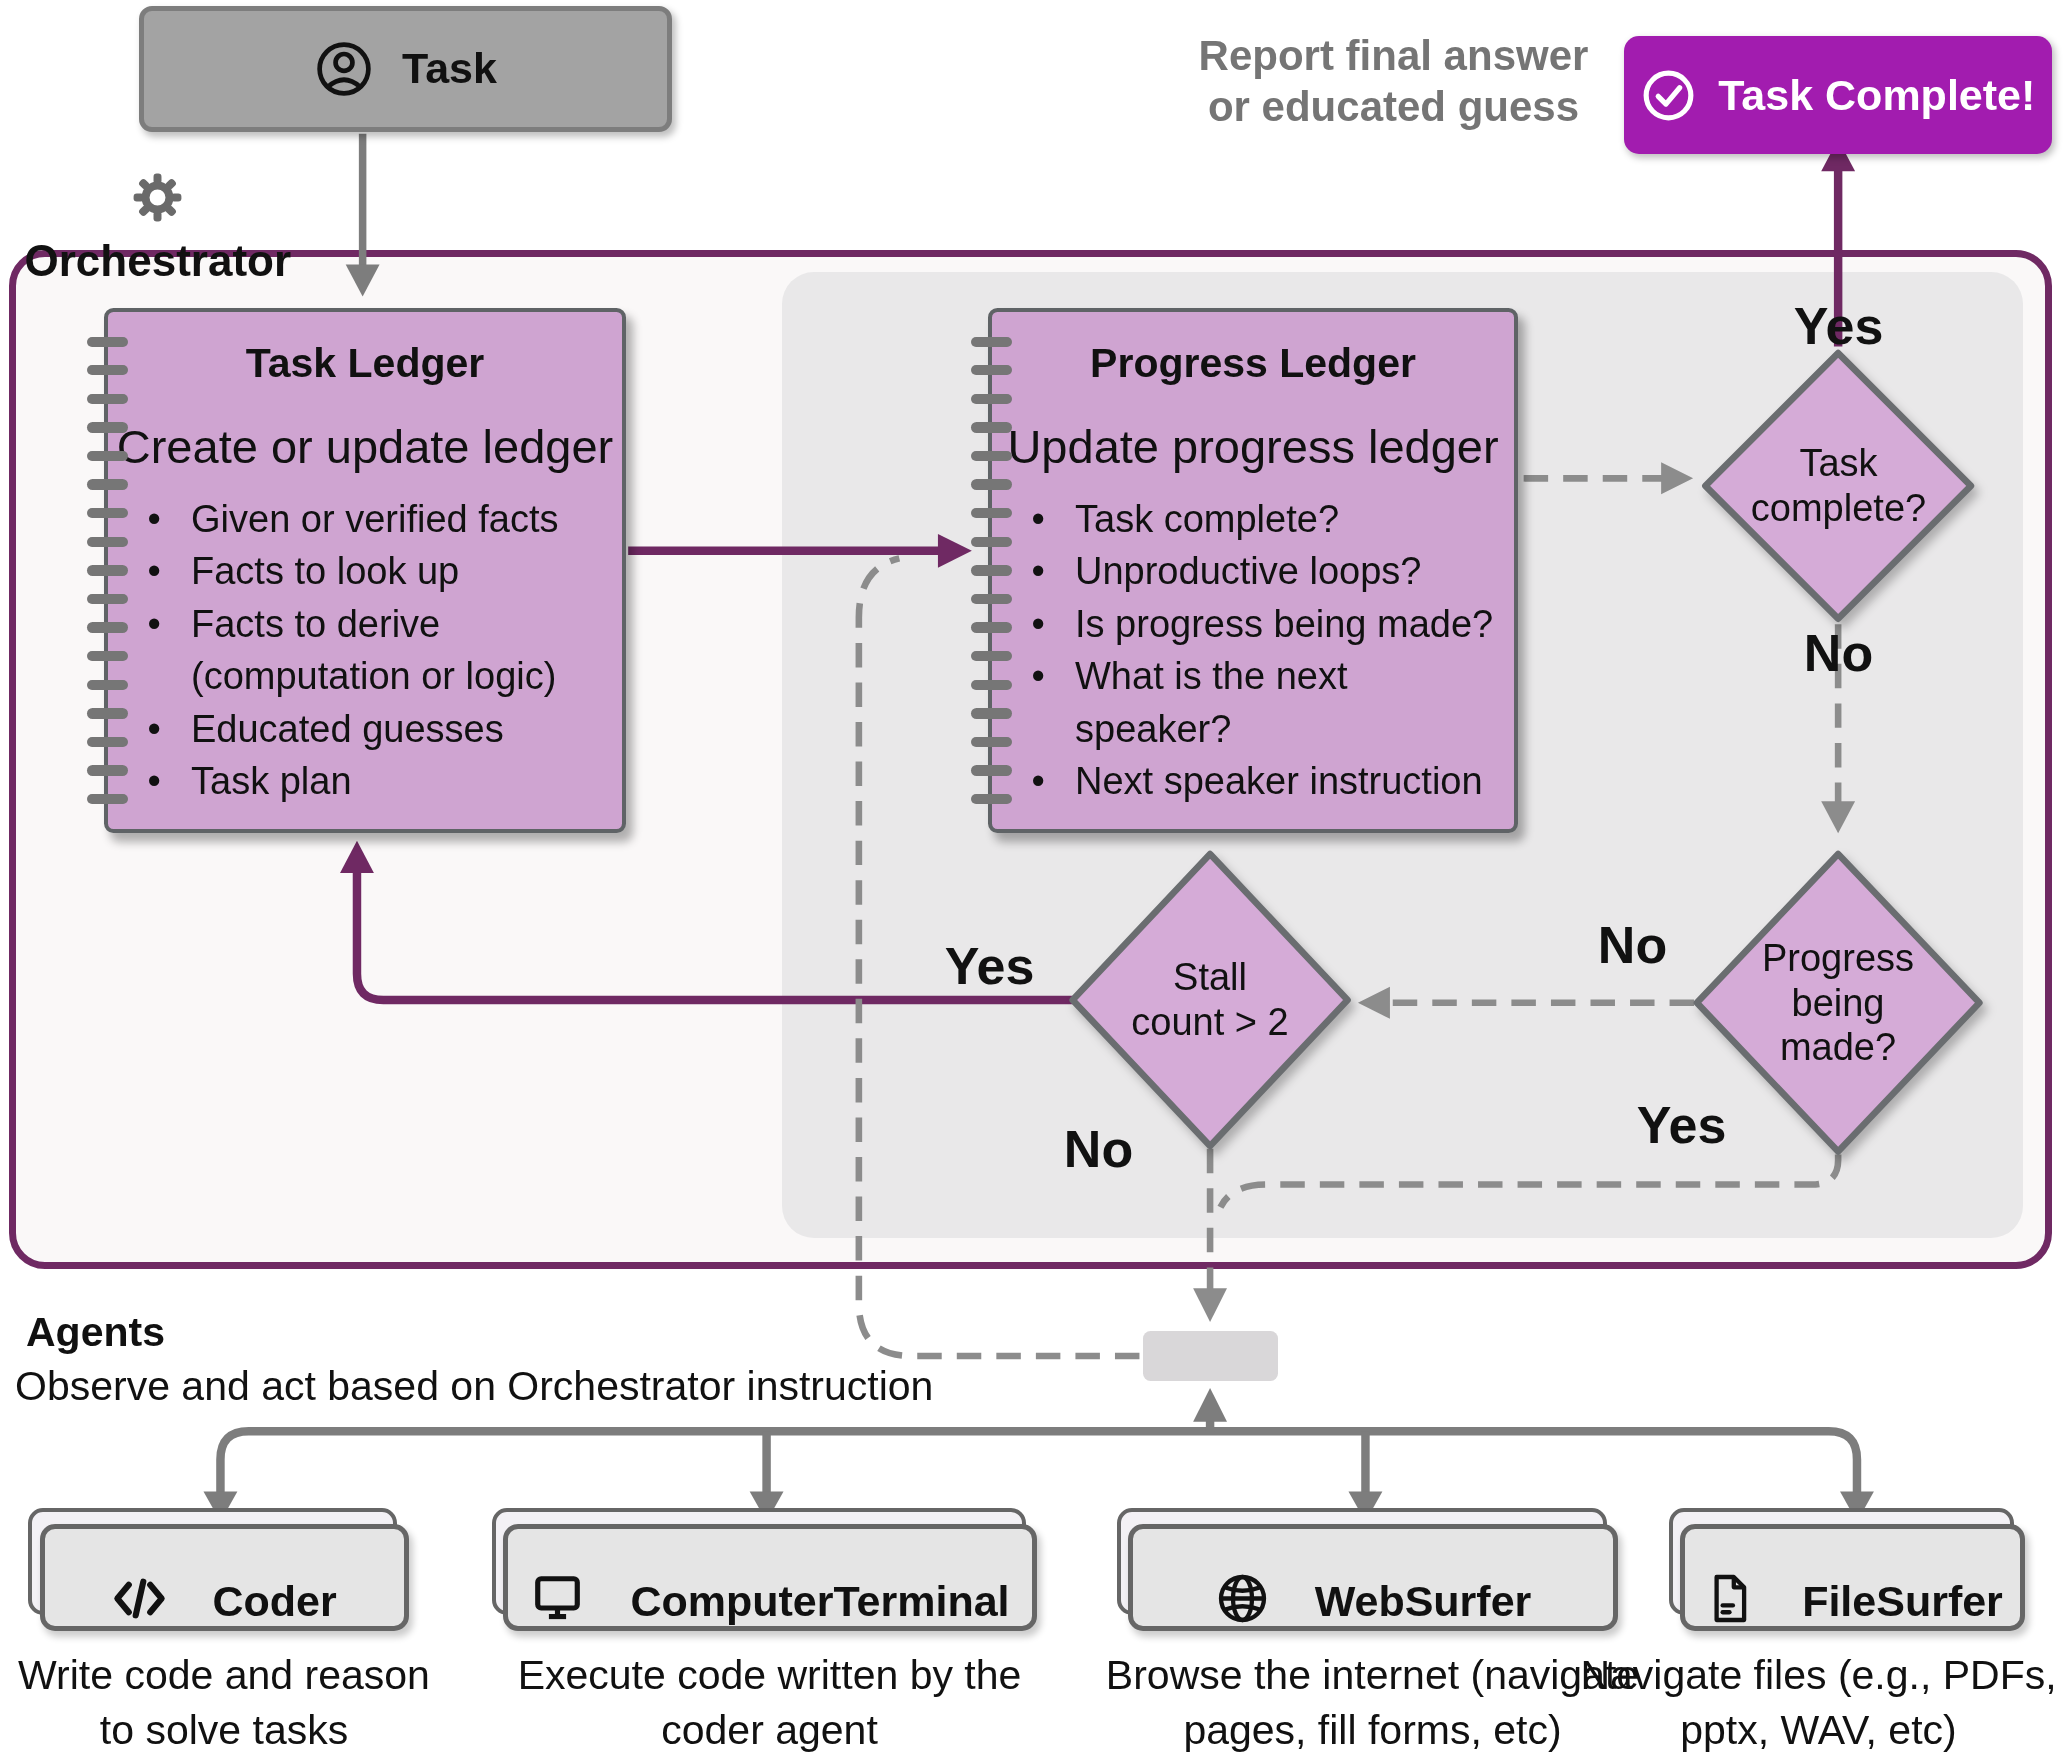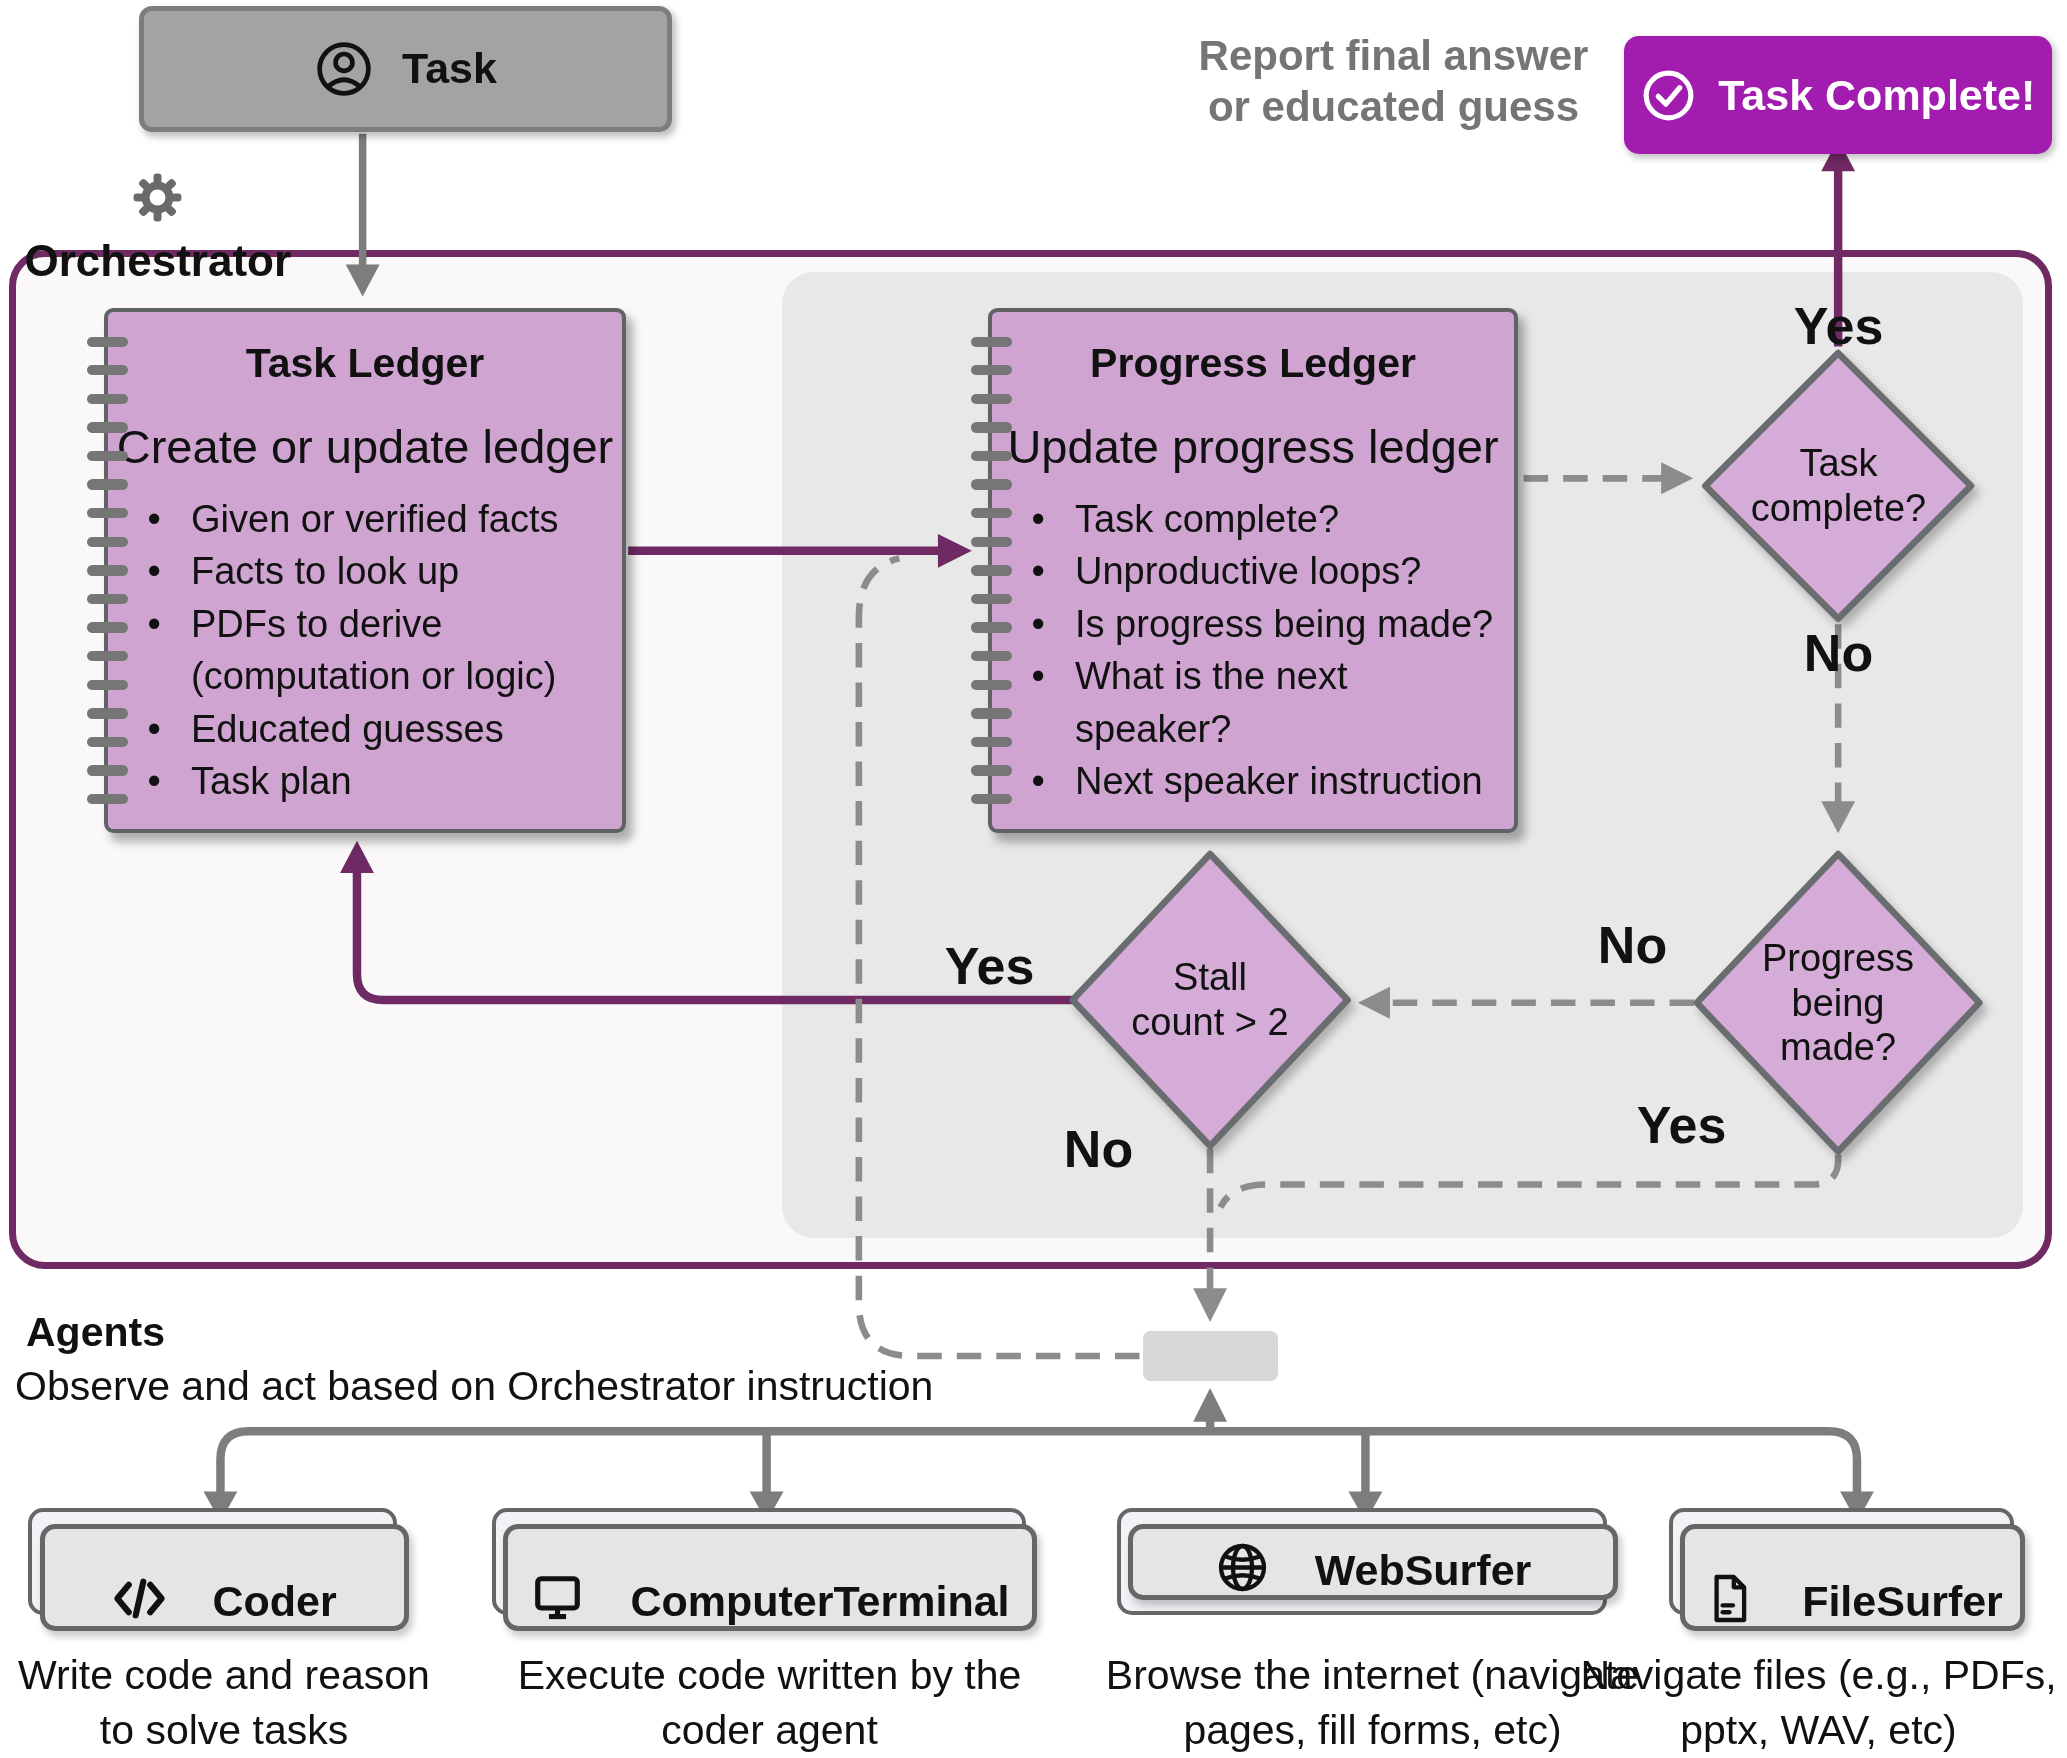--- a/index.html
+++ b/index.html
@@ -199,21 +199,21 @@
         <div></div>
         <div></div>
         <div></div>
         <div></div>
       </div>
     <div class="title">Task Ledger</div>
     <div class="subtitle">Create or update ledger</div>
     <ul>
         <li>Given or verified facts</li>
         <li>Facts to look up</li>
-        <li>PDFs to derive (computation or logic)</li>
+        <li>Facts to derive (computation or logic)</li>
         <li>Educated guesses</li>
         <li>Task plan</li>
       </ul>
   </div>
 
   <div class="abs ledger progress-ledger">
     <div class="spiral">
         <div></div>
         <div></div>
         <div></div>
@@ -277,21 +277,21 @@
           <svg viewBox="0 0 64 64" fill="none" stroke="currentColor" stroke-width="6">
     <rect x="9" y="9" width="46" height="34" rx="4"></rect>
     <path d="M32 43 V 51"></path>
             <path d="M22 53 H 42"></path>
           </svg>
         </span>
         <span>ComputerTerminal</span>
       </div>
       <div class="abs agent-desc" style="left: 506px; top: 1648px; width: 527px;">Execute code written by the coder agent</div>
       <div class="abs agent-back" style="left: 1117px; top: 1508px; width: 490px; height: 107px;"></div>
-      <div class="abs agent-card" style="left: 1128px; top: 1524px; width: 490px; height: 76px;">
+      <div class="abs agent-card" style="left: 1128px; top: 1524px; width: 490px; height: 107px;">
         <span class="icon">
           <svg viewBox="0 0 64 64" fill="none" stroke="currentColor" stroke-width="5">
     <circle cx="32" cy="32" r="25"></circle>
             <ellipse cx="32" cy="32" rx="11" ry="25"></ellipse>
     <path d="M7 32 H 57"></path>
             <path d="M11 19 Q32 27 53 19"></path>
             <path d="M11 45 Q32 37 53 45"></path>
           </svg>
         </span>
         <span>WebSurfer</span>

